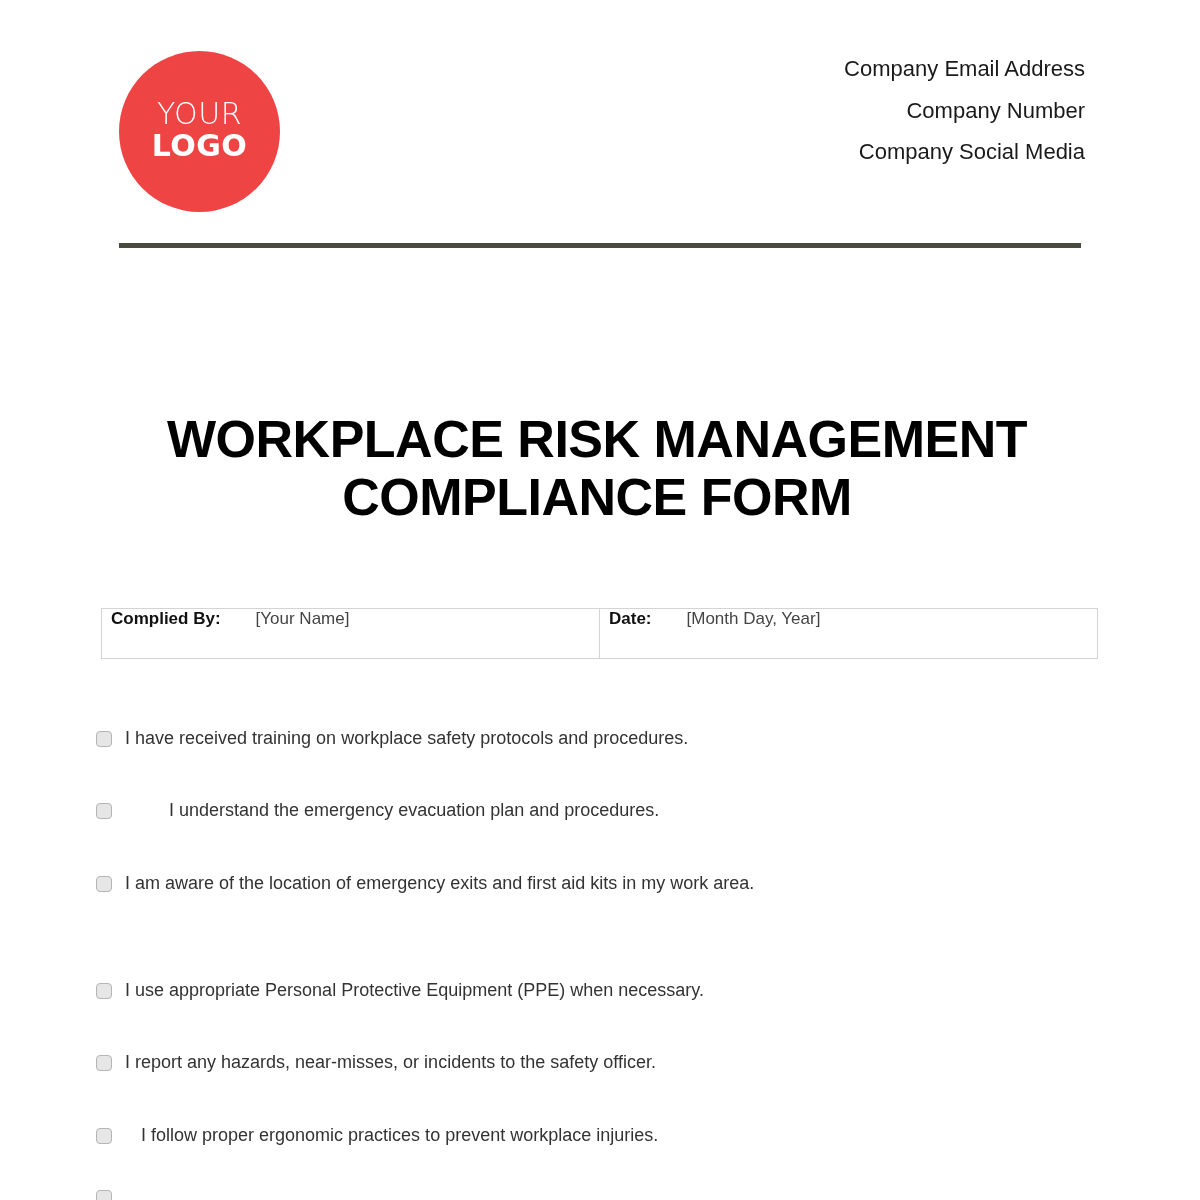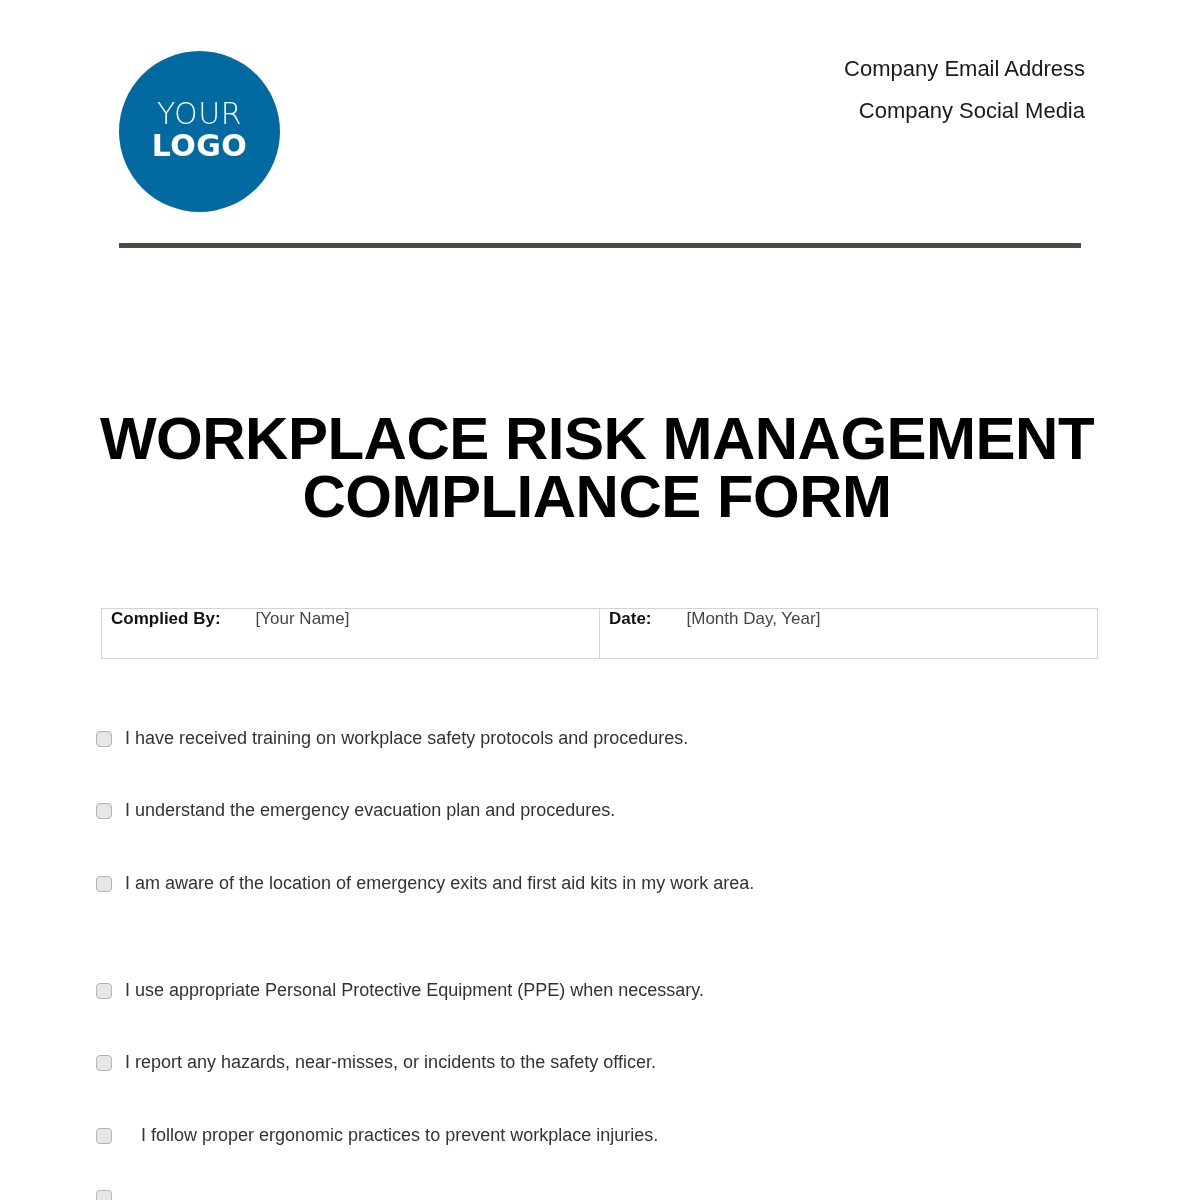--- a/index.html
+++ b/index.html
@@ -15,21 +15,21 @@
       font-family: "Liberation Sans", "DejaVu Sans", sans-serif;
       color: #111111;
     }
     .logo {
       position: absolute;
       left: 119px;
       top: 51px;
       width: 161px;
       height: 161px;
       border-radius: 50%;
-      background: #0369a1;
+      background: #ef4444;
       color: #ffffff;
       display: flex;
       flex-direction: column;
       align-items: center;
       justify-content: center;
       line-height: 1;
     }
     .logo .l1 {
       font-family: "DejaVu Sans", sans-serif;
       font-weight: 300;
@@ -65,21 +65,21 @@
       background: #4b4a40;
     }
     .title {
       position: absolute;
       left: 0;
       top: 410px;
       width: 1194px;
       text-align: center;
       font-family: "Liberation Sans", sans-serif;
       font-weight: 700;
-      font-size: 60px;
+      font-size: 52px;
       line-height: 58px;
       letter-spacing: -0.5px;
       color: #000000;
     }
     .info-table {
       position: absolute;
       left: 101px;
       top: 608px;
       width: 997px;
       height: 51px;
@@ -141,20 +141,21 @@
 </head>
 <body>
 
 <div class="logo">
   <span class="l1">YOUR</span>
   <span class="l2">LOGO</span>
 </div>
 
 <div class="contact">
   <div>Company Email Address</div>
+  <div>Company Number</div>
   <div>Company Social Media</div>
 </div>
 
 <div class="divider"></div>
 
 <div class="title">
   <div>WORKPLACE RISK MANAGEMENT</div>
   <div>COMPLIANCE FORM</div>
 </div>
 
@@ -167,21 +168,21 @@
     <span class="lbl">Date:</span>
     <span class="val">[Month Day, Year]</span>
   </div>
 </div>
 
 <div class="checklist">
   <div class="item" style="top:721px;">
     <span class="cbox"></span>
     <span class="item-text">I have received training on workplace safety protocols and procedures.</span>
   </div>
-  <div class="item" style="top:793px;">
+  <div class="item" style="top:793px;gap:44px;">
     <span class="cbox"></span>
     <span class="item-text">I understand the emergency evacuation plan and procedures.</span>
   </div>
   <div class="item" style="top:866px;">
     <span class="cbox"></span>
     <span class="item-text" style="max-width:815px;">I am aware of the location of emergency exits and first aid kits in my work area.</span>
   </div>
   <div class="item" style="top:973px;">
     <span class="cbox"></span>
     <span class="item-text">I use appropriate Personal Protective Equipment (PPE) when necessary.</span>

